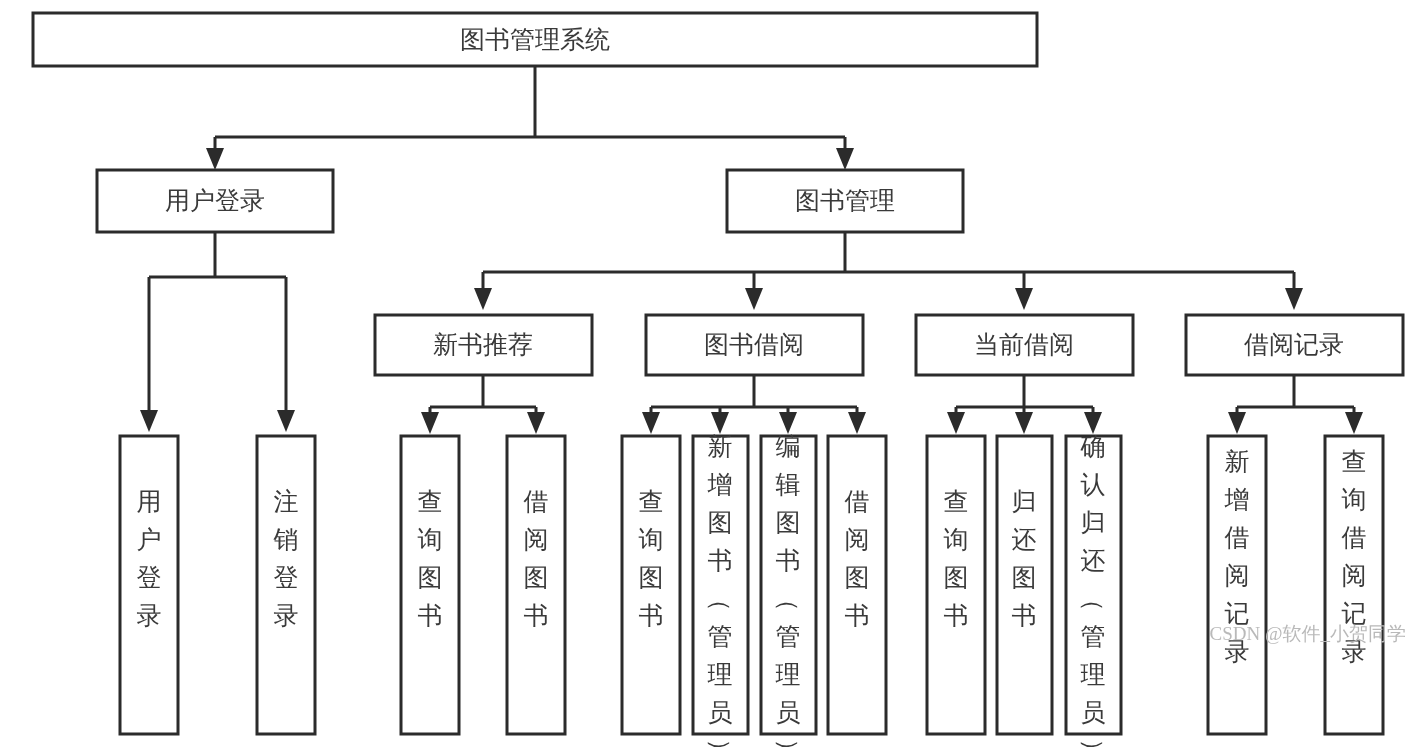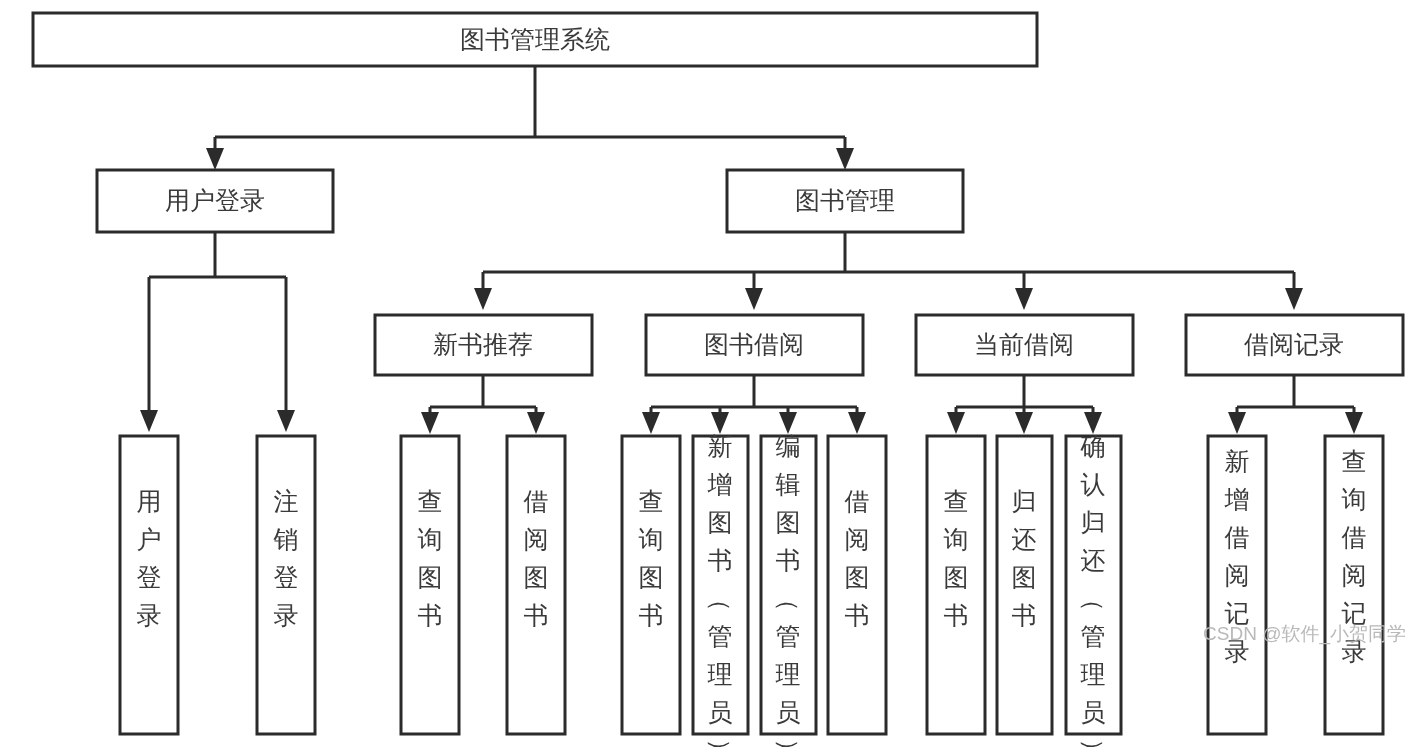--- a/index.html
+++ b/index.html
@@ -54,21 +54,21 @@
   .vlabel-char {
     font-family: "Liberation Sans", "DejaVu Sans", sans-serif;
     fill: #3a3a3a;
     font-size: 25px;
     text-anchor: middle;
   }
   .watermark {
     position: absolute;
     right: 14px;
     bottom: 4px;
-    font-family: Liberation Sans, sans-serif;
+    font-family: Liberation Serif, serif;
     font-size: 19px;
     color: #b9b9b9;
     white-space: nowrap;
     user-select: none;
     margin-top: 16px;
   }
 </style>
 </head>
 <body>
 

